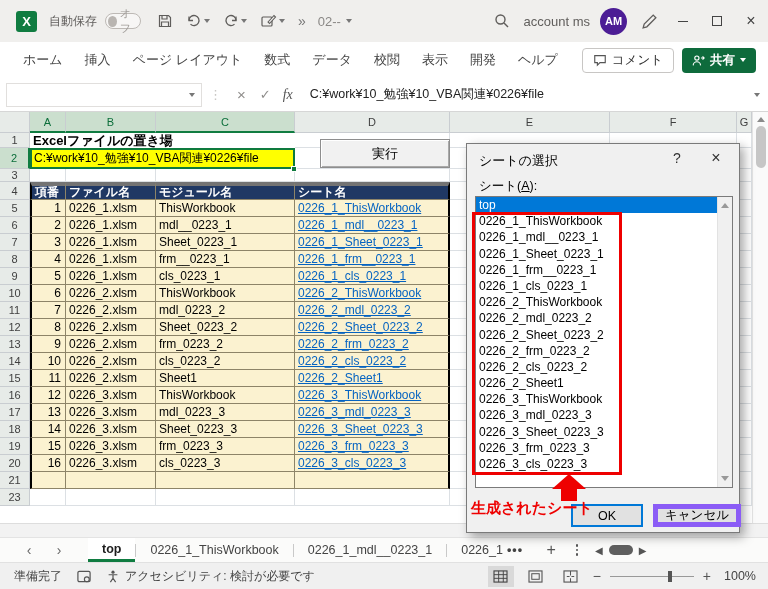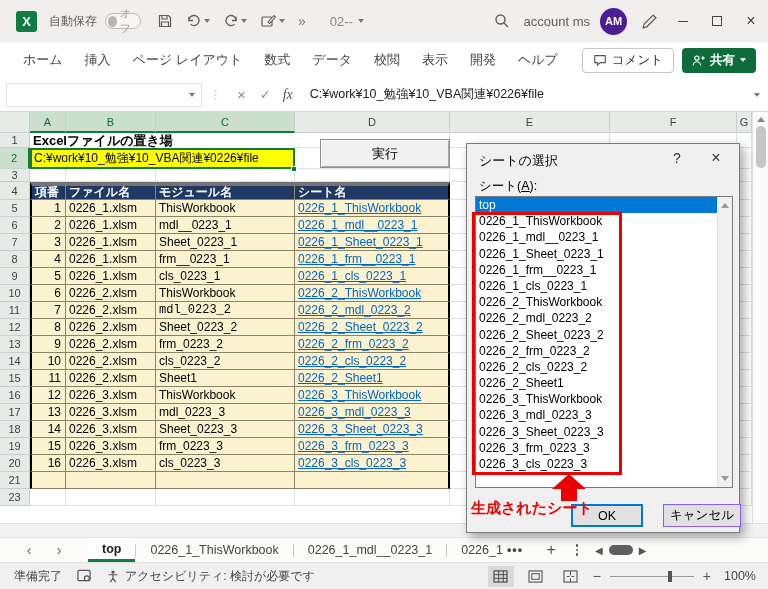--- a/index.html
+++ b/index.html
@@ -9,21 +9,21 @@
 
   
   .tb{position:absolute;top:0;left:0;right:0;height:42px;background:#F0EFED;display:flex;align-items:center;font-size:12px;color:#605E5C}
   .xl-logo{width:21px;height:21px;background:#107C41;border-radius:3px;color:#fff;font-weight:bold;font-size:13px;display:flex;align-items:center;justify-content:center;margin:0 12px 0 16px}
   .tbtxt{margin-right:8px}
   .tg{width:36px;height:16px;border:1px solid #BDB9B5;border-radius:9px;background:#F7F6F5;display:flex;align-items:center;padding:0 2px;gap:3px;margin-right:16px}
   .tg .dot{width:11px;height:11px;border-radius:50%;background:#B9B5B1}
   .tg .lbl{font-size:11px;color:#A19D99}
   .qbtn{display:flex;align-items:center;gap:2px;margin-right:13px;color:#5F5D5B}
   .cv{width:0;height:0;border-left:3px solid transparent;border-right:3px solid transparent;border-top:4px solid #777}
-  .doc{display:flex;align-items:center;gap:5px;margin-left:16px;color:#8a8886}
+  .doc{display:flex;align-items:center;gap:5px;margin-left:4px;color:#8a8886}
   .tbr{margin-left:auto;display:flex;align-items:center}
   .srch{margin-right:14px}
   .acct{font-size:13px;color:#605E5C;margin-right:10px}
   .avatar{width:27px;height:27px;border-radius:50%;background:#4c1d95;color:#fff;font-size:11px;font-weight:bold;display:flex;align-items:center;justify-content:center;margin-right:14px}
   .winc{width:34px;height:42px;display:flex;align-items:center;justify-content:center;color:#444;font-size:14px}
   .maxbox{width:10px;height:10px;border:1px solid #444}
   .minline{width:10px;height:1px;background:#444}
 
   
   .rb{position:absolute;top:42px;left:0;right:0;height:36px;background:#fff;display:flex;align-items:center}
@@ -81,38 +81,38 @@
   .lsel{background:#0078D7;color:#fff}
   .lsb{position:absolute;right:0;top:0;bottom:0;width:15px;background:#F0F0F0;border-left:1px solid #E2E2E2}
   .sbup{width:0;height:0;border-left:4px solid transparent;border-right:4px solid transparent;border-bottom:5px solid #999;margin:6px auto}
   .sbdn{position:absolute;bottom:6px;left:3px;width:0;height:0;border-left:4px solid transparent;border-right:4px solid transparent;border-top:5px solid #999}
   .redbox{position:absolute;left:5px;top:68px;width:150px;height:263px;border:3px solid #EE0000;pointer-events:none;z-index:3}
   .arrhead{position:absolute;left:85px;top:330px;width:0;height:0;border-left:17px solid transparent;border-right:17px solid transparent;border-bottom:15px solid #EE0000;z-index:4}
   .arrstem{position:absolute;left:94px;top:344px;width:16px;height:13px;background:#EE0000;z-index:4}
   .redlbl{position:absolute;left:4px;top:355px;font-size:15px;font-weight:bold;color:#EE0000;white-space:nowrap;z-index:4}
   .dbtn{position:absolute;top:360px;height:23px;background:#E1E1E1;font-size:12.5px;color:#000;display:flex;align-items:center;justify-content:center}
   .okbtn{left:104px;width:72px;border:2px solid #0078D7}
-  .cxbtn{left:196px;width:78px;border:1px solid #8b5cf6}
+  .cxbtn{left:186px;width:88px;border:5px solid #8b5cf6}
 
   
   .tabs{position:absolute;top:537px;left:0;right:0;height:25px;background:#FBFBFA;border-top:1px solid #E3E3E3;display:flex;align-items:stretch;font-size:12.5px;color:#444}
   .tnav{width:30px;display:flex;align-items:center;justify-content:center;color:#666;font-size:14px}
   .stab{display:flex;align-items:center;padding:0 14px;white-space:nowrap}
   .stab-active{background:#fff;border-bottom:3px solid #107C41;font-weight:bold;color:#1d1d1d;margin-left:14px}
   .sep{width:1px;height:13px;background:#C9C9C9;align-self:center}
   .dots{font-weight:bold;margin-left:4px;letter-spacing:1px}
   .plus{width:28px;display:flex;align-items:center;justify-content:center;font-size:16px;color:#555}
   .vdots{display:flex;flex-direction:column;gap:2px;justify-content:center;width:24px;align-items:center}
   .vdots i{width:2.5px;height:2.5px;border-radius:50%;background:#555}
   .hscr{display:flex;align-items:center;gap:6px;margin-left:6px;color:#555;font-size:10px}
   .hthumb{width:24px;height:10px;background:#5f5f5f;border-radius:5px}
 
   
   .sb{position:absolute;top:562px;left:0;right:0;height:27px;background:#F0F0F0;border-top:1px solid #E1E1E1;display:flex;align-items:center;font-size:12px;color:#444}
-  .sbl{display:flex;gap:14px;padding-left:14px}
+  .sbl{display:flex;align-items:center;gap:14px;padding-left:14px}
   .sbr{margin-left:auto;display:flex;align-items:center;gap:9px;padding-right:12px}
   .vbtn{width:26px;height:21px;display:flex;align-items:center;justify-content:center}
   .vsel{background:#D9D9D9}
   .ztrack{width:84px;height:1px;background:#999;position:relative}
   .zthumb{position:absolute;left:58px;top:-5px;width:4px;height:11px;background:#555}
   .zpm{font-size:14px;color:#555}
   .zlvl{font-size:12.5px;color:#444;min-width:36px;text-align:right}
   svg{display:block}
 </style>
 </head>
@@ -340,21 +340,21 @@
           <a class="slink">0226_2_ThisWorkbook</a>
         </div>
         <div class="cell e" style="width: 160px;"></div>
         <div class="cell e" style="width: 127px;"></div>
         <div class="cell e" style="width: 15px;"></div>
       </div>
       <div class="grow" style="height: 17px;">
         <div class="rnum">11</div>
         <div class="cell tc num bl" style="width: 36px;">7</div>
         <div class="cell tc" style="width: 90px;">0226_2.xlsm</div>
-        <div class="cell tc" style="width: 139px; font-family: Liberation Mono, monospace;">mdl_0223_2</div>
+        <div class="cell tc" style="width: 139px;">mdl_0223_2</div>
         <div class="cell tc br" style="width: 155px;">
           <a class="slink">0226_2_mdl_0223_2</a>
         </div>
         <div class="cell e" style="width: 160px;"></div>
         <div class="cell e" style="width: 127px;"></div>
         <div class="cell e" style="width: 15px;"></div>
       </div>
       <div class="grow" style="height: 17px;">
         <div class="rnum">12</div>
         <div class="cell tc num bl" style="width: 36px;">8</div>

